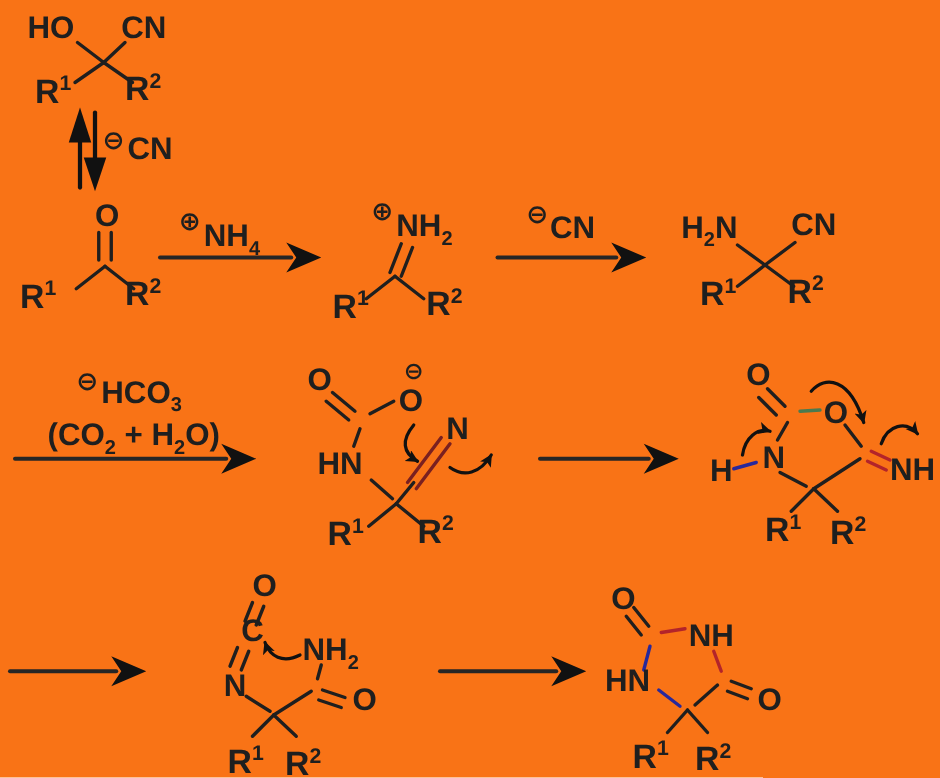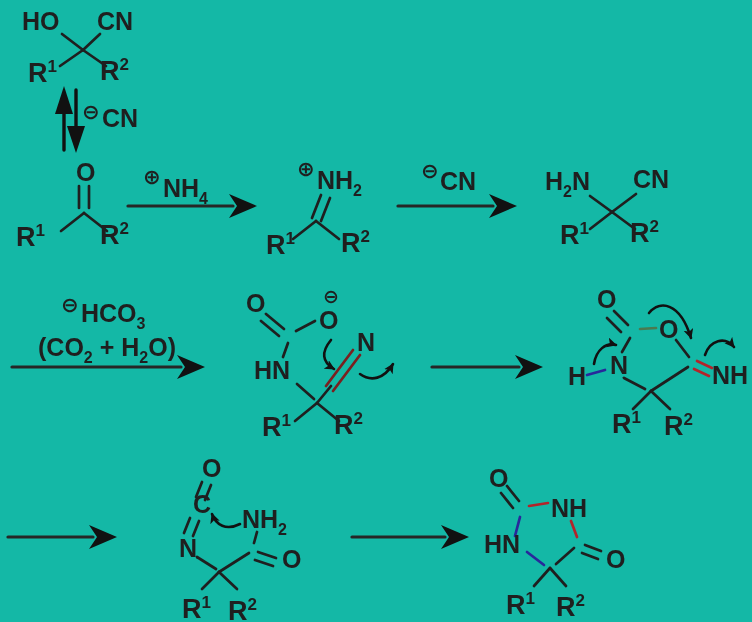--- a/index.html
+++ b/index.html
@@ -1,16 +1,16 @@
 <!DOCTYPE html>
 <html><head>
 <meta charset="utf-8">
 <style>
   html,body { margin:0; padding:0; background:#ffffff; }
-  #stage { width:752px; height:622px; position:relative; background:#14b8a6; overflow:hidden; }
+  #stage { width:752px; height:622px; position:relative; background:#f97316; overflow:hidden; }
   svg text {
     font-family:"Liberation Sans","DejaVu Sans",sans-serif;
     font-weight:bold;
     fill:#1f1f1f;
   }
   .atom  { font-size:25px; }
   .sub   { font-size:16px; }
   .rlab  { font-size:27px; }
   .sup   { font-size:17px; }
   .circ  { font-size:21px; font-weight:bold; }

